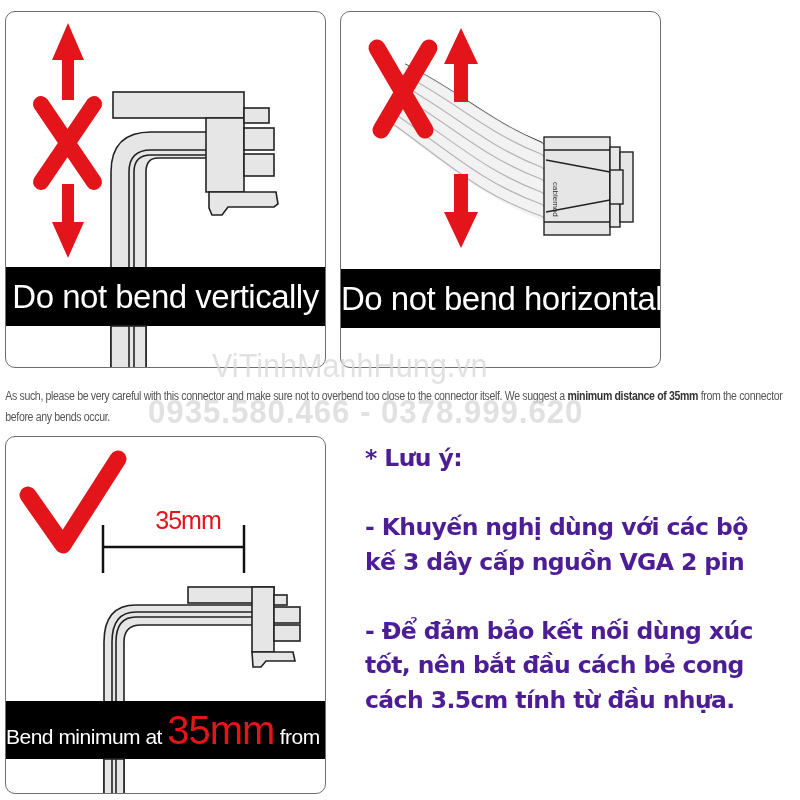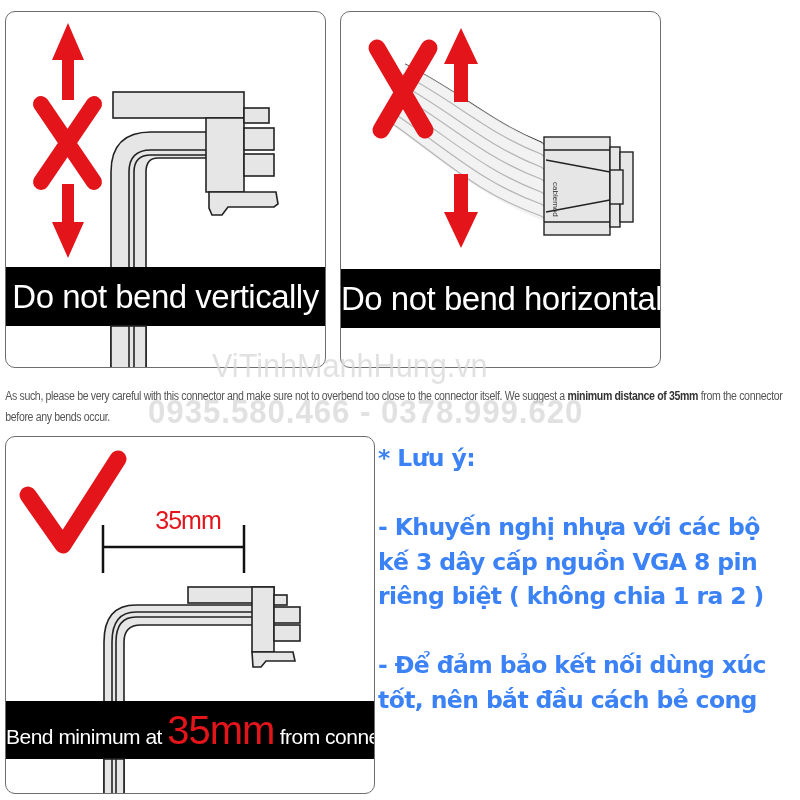--- a/index.html
+++ b/index.html
@@ -48,23 +48,23 @@
     color: #d8d8d8;
     opacity: 0.75;
     white-space: nowrap;
     pointer-events: none;
   }
   .wm1 { left: 212px; top: 346px; font-size: 34px; transform: scaleX(0.9); transform-origin: left top; }
   .wm2 { left: 148px; top: 392px; font-size: 34px; font-weight: bold; letter-spacing: 1px; transform: scaleX(0.92); transform-origin: left top; }
 
   .vn-notes {
     position: absolute;
-    left: 378px; top: 441px;
+    left: 365px; top: 441px;
     width: 420px;
-    color: #3b82f6;
+    color: #4c1d95;
     font-family: "DejaVu Sans", sans-serif;
     font-weight: bold;
     font-size: 23.5px;
     line-height: 34.5px;
     letter-spacing: -0.6px;
   }
   .vn-notes p { white-space: nowrap; }
   .vn-notes .gap { height: 34.5px; }
 </style>
 </head>
@@ -151,21 +151,21 @@
 
 <div class="note-text">
   <span>As such, please be very careful with this connector and make sure not to overbend too close to the connector itself. We suggest a</span>
   <b>minimum distance of 35mm</b>
   <span>from the connector before any bends occur.</span>
 </div>
 
 <div class="watermark wm1">ViTinhManhHung.vn</div>
 <div class="watermark wm2">0935.580.466 - 0378.999.620</div>
 
-<div class="panel" style="left:5px; top:436px; width:370px; height:358px;">
+<div class="panel" style="left:5px; top:436px; width:321px; height:358px;">
   <svg width="321" height="358" viewBox="0 0 321 358">
 
     <path d="M22 58 L57 108 L112 22" fill="none" stroke="#e3151b" stroke-width="17" stroke-linecap="round" stroke-linejoin="round"></path>
 
     <g stroke="#111" stroke-width="2.5">
       <line x1="97" y1="88" x2="97" y2="136"></line>
       <line x1="238" y1="88" x2="238" y2="136"></line>
       <line x1="97" y1="110" x2="238" y2="110"></line>
     </g>
     <text x="182" y="92" text-anchor="middle" font-size="25" fill="#e3151b" font-family="Liberation Sans, sans-serif" letter-spacing="-1">35mm</text>
@@ -195,19 +195,19 @@
       <rect x="98" y="322" width="20" height="40"></rect>
       <line x1="106" y1="322" x2="106" y2="360"></line>
       <line x1="110" y1="322" x2="110" y2="360"></line>
     </g>
   </svg>
 </div>
 
 <div class="vn-notes">
   <p>* Lưu ý:</p>
   <div class="gap"></div>
-  <p>- Khuyến nghị nhựa với các bộ</p>
-  <p>kế 3 dây cấp nguồn VGA 8 pin</p>
-  <p>riêng biệt ( không chia 1 ra 2 )</p>
+  <p>- Khuyến nghị dùng với các bộ</p>
+  <p>kế 3 dây cấp nguồn VGA 2 pin</p>
   <div class="gap"></div>
   <p>- Để đảm bảo kết nối dùng xúc</p>
   <p>tốt, nên bắt đầu cách bẻ cong</p>
+  <p>cách 3.5cm tính từ đầu nhựa.</p>
 </div>
 
 </body></html>

